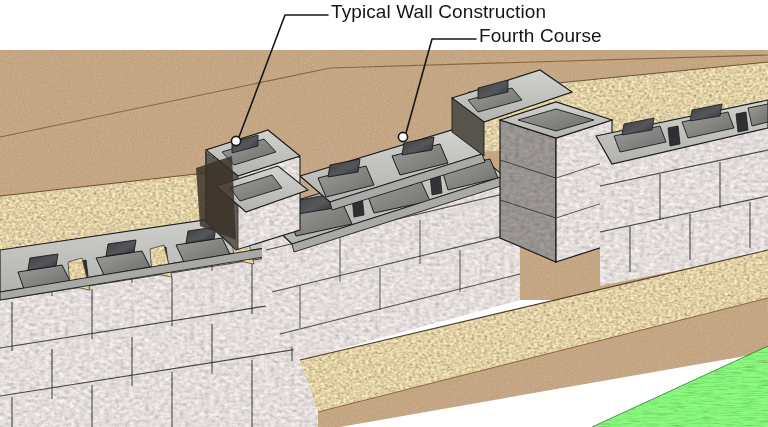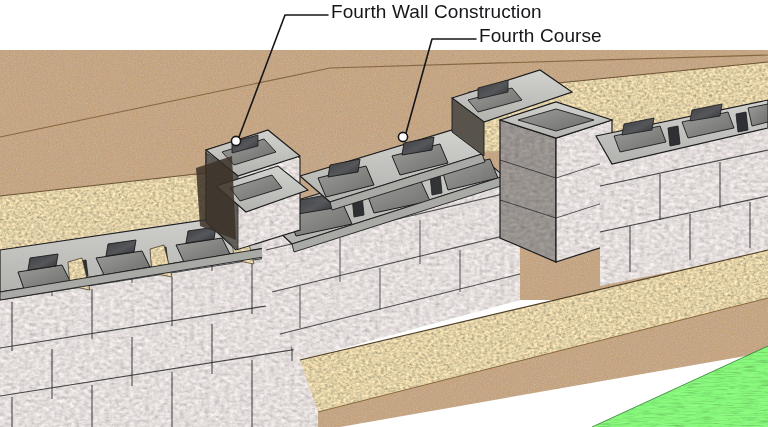--- a/index.html
+++ b/index.html
@@ -365,17 +365,17 @@
       <g>
         <path d="M476,39 L432,39 L406,133"></path>
       </g>
     </g>
     <g fill="#ffffff" stroke="#16161a" stroke-width="1.6">
       <circle cx="236" cy="141" r="4.6"></circle>
       <circle cx="403" cy="137" r="4.6"></circle>
     </g>
   </svg>
 
-  <div class="callout" id="label-typical">Fourth Wall Construction</div>
+  <div class="callout" id="label-typical">Typical Wall Construction</div>
 
   <div class="callout" id="label-fourth">Fourth Course</div>
 
 </div>
 
 </body></html>

